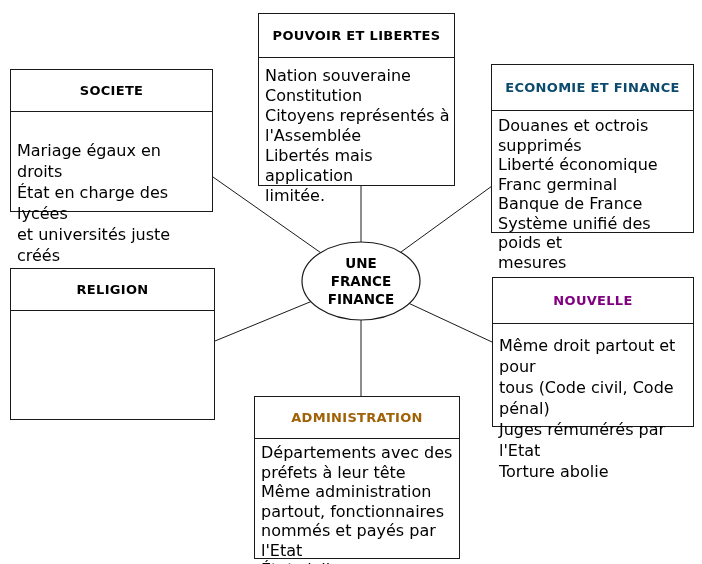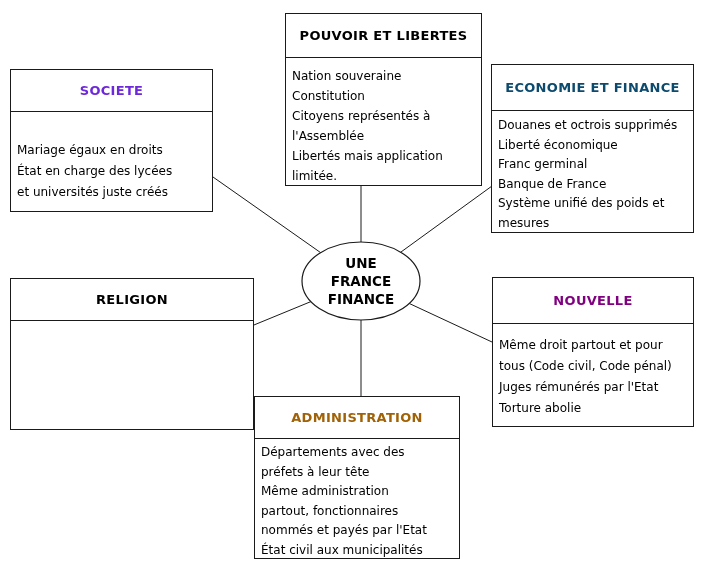--- a/index.html
+++ b/index.html
@@ -46,21 +46,21 @@
     box-sizing: border-box;
     font-weight: bold;
     font-size: 13px;
     letter-spacing: 0.3px;
     text-align: center;
   }
   .node-body {
     box-sizing: border-box;
     padding-left: 6px;
     padding-right: 4px;
-    font-size: 12px;
+    font-size: 16px;
     white-space: pre-line;
     text-align: left;
   }
   .center-label {
     position: absolute;
     left: 302px;
     top: 242px;
     width: 118px;
     height: 78px;
     display: flex;
@@ -86,48 +86,48 @@
     <line x1="361" y1="281" x2="215" y2="341"></line>
     <line x1="361" y1="281" x2="492" y2="342"></line>
     <line x1="361" y1="281" x2="361" y2="396"></line>
     <ellipse cx="361" cy="281" rx="59" ry="39"></ellipse>
   </svg>
 
   <div class="center-label">UNE
 FRANCE
 FINANCE</div>
 
-  <div class="node" style="left:258px; top:13px; width:197px; height:173px;margin-left:27px;">
+  <div class="node" style="left:258px; top:13px; width:197px; height:173px;">
     <div class="node-header" style="height: 44px; color: rgb(0, 0, 0);">POUVOIR ET LIBERTES</div>
     <div class="node-body" style="padding-top:8px; line-height:20px;">Nation souveraine
 Constitution
 Citoyens représentés à
 l'Assemblée
 Libertés mais application
 limitée.</div>
   </div>
 
   <div class="node" style="left:10px; top:69px; width:203px; height:143px;">
-    <div class="node-header" style="height: 42px; color: #6d28d9;">SOCIETE</div>
+    <div class="node-header" style="height: 42px; color: #000000;">SOCIETE</div>
     <div class="node-body" style="padding-top:28px; line-height:21px;">Mariage égaux en droits
 État en charge des lycées
 et universités juste créés</div>
   </div>
 
   <div class="node" style="left:491px; top:64px; width:203px; height:169px;">
     <div class="node-header" style="height: 46px; color: #0c4a6e;">ECONOMIE ET FINANCE</div>
     <div class="node-body" style="padding-top:5px; line-height:19.5px;">Douanes et octrois supprimés
 Liberté économique
 Franc germinal
 Banque de France
 Système unifié des poids et
 mesures</div>
   </div>
 
-  <div class="node" style="left:10px; top:278px; width:244px; height:152px;">
+  <div class="node" style="left:10px; top:268px; width:205px; height:152px;">
     <div class="node-header" style="height: 42px; color: rgb(0, 0, 0);">RELIGION</div>
   </div>
 
   <div class="node" style="left:492px; top:277px; width:202px; height:150px;">
     <div class="node-header" style="height: 46px; color: rgb(128, 0, 128);">NOUVELLE</div>
     <div class="node-body" style="padding-top:11px; line-height:21px;">Même droit partout et pour
 tous (Code civil, Code pénal)
 Juges rémunérés par l'Etat
 Torture abolie</div>
   </div>

